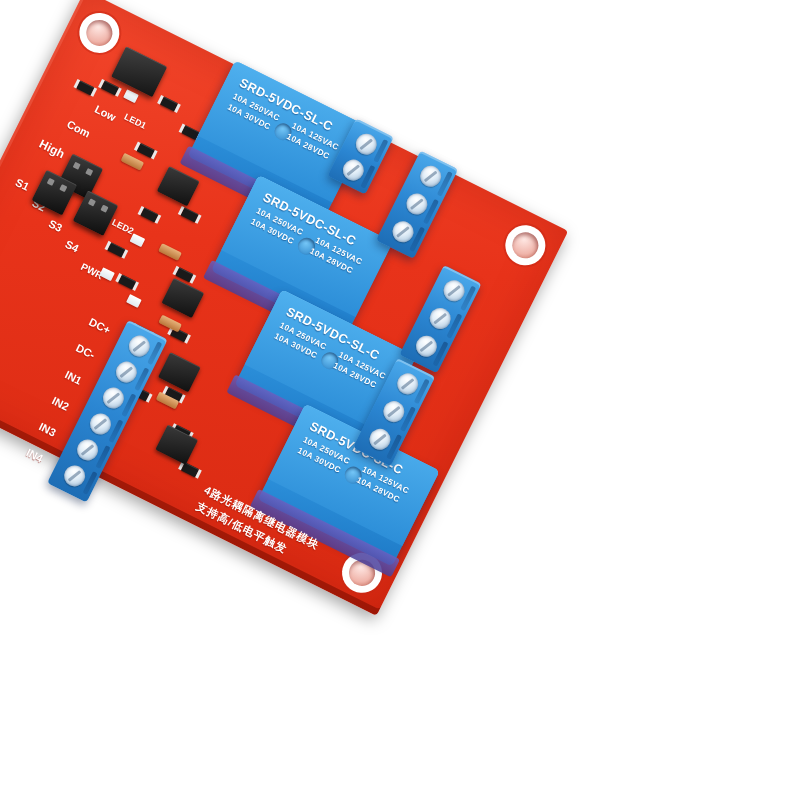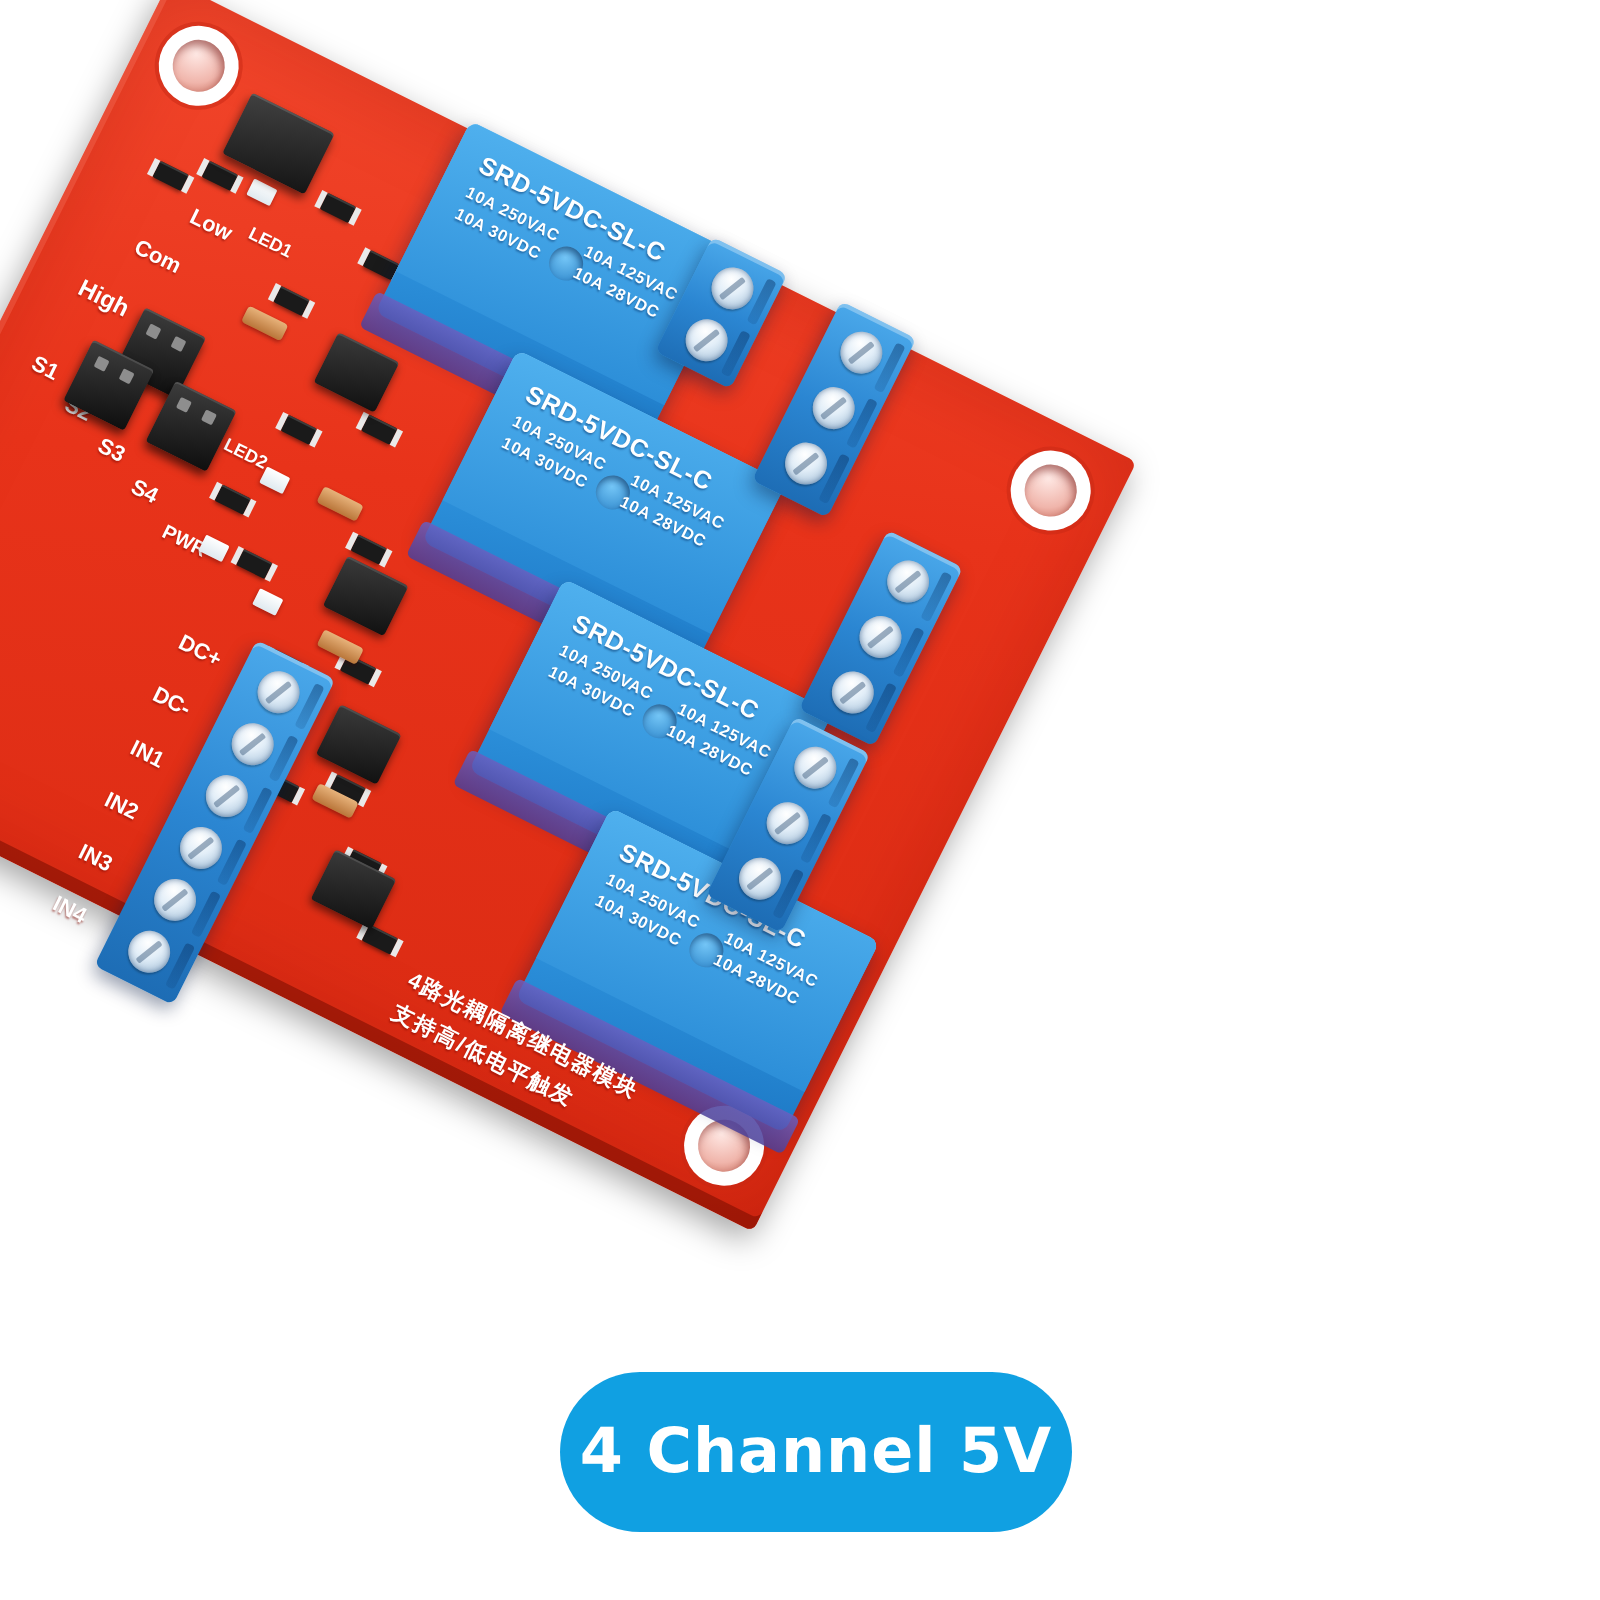--- a/index.html
+++ b/index.html
@@ -325,17 +325,14 @@
       <div class="silk" style="left:154px;top:375px;font-size:11px;">IN2</div>
       <div class="silk" style="left:154px;top:404px;font-size:11px;">IN3</div>
       <div class="silk" style="left:154px;top:433px;font-size:11px;">IN4</div>
 
       <div class="cn" style="left:330px;top:386px;">4路光耦隔离继电器模块</div>
       <div class="cn" style="left:330px;top:404px;">支持高/低电平触发</div>
 
     </div>
   </div>
 
-  <div id="badge">
-    <span id="badge-label">4 Channel 5V</span>
-  </div>
 
 </div>
 
 </body></html>

